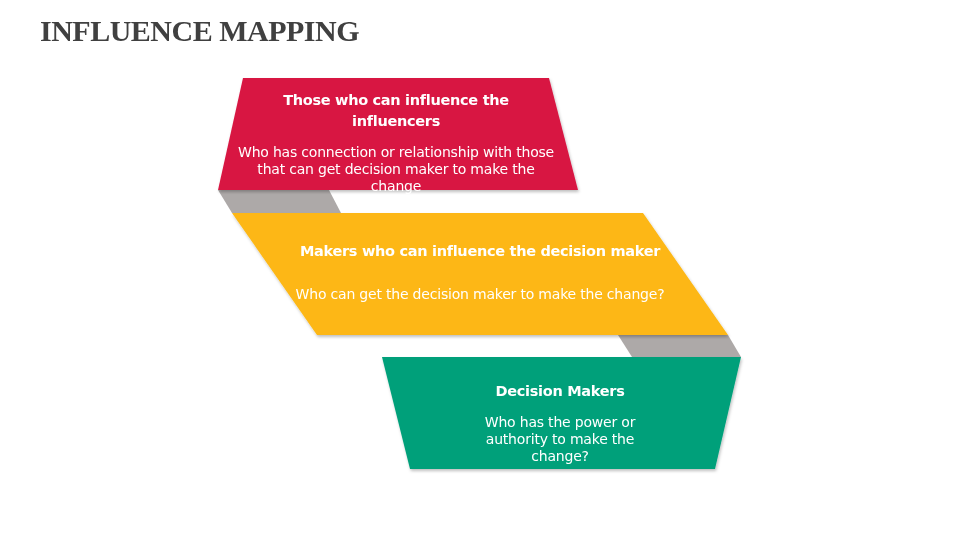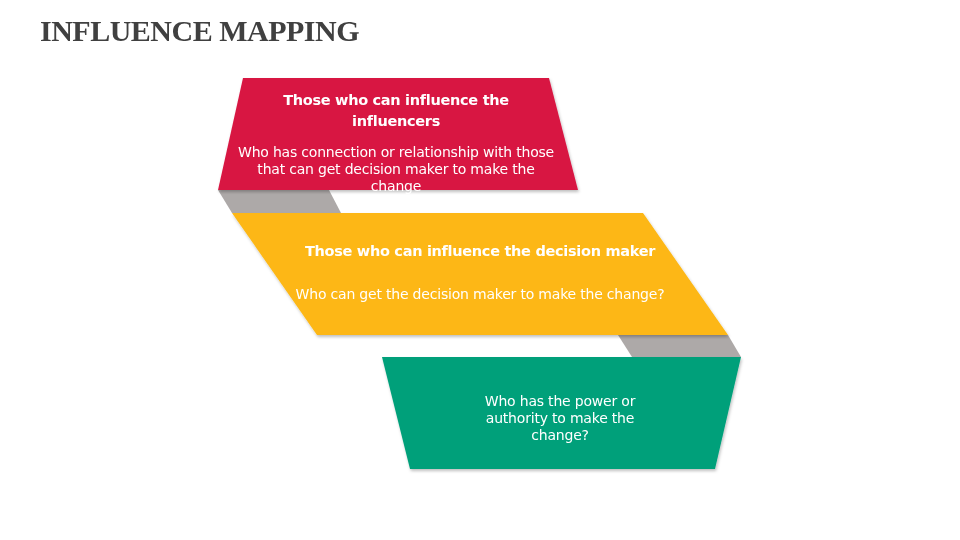--- a/index.html
+++ b/index.html
@@ -27,19 +27,20 @@
   <polygon points="232,213 643,213 728,335 317,335" fill="#FDB713" filter="url(#sh)"></polygon>
   <polygon points="382,357 741,357 715,469 410,469" fill="#06A07A" filter="url(#sh)"></polygon>
 </svg>
 
 <div class="text-block" style="left:236px; top:86px; width:320px;">
   <div class="heading" style="width:240px; margin:4px auto;">Those who can influence the influencers</div>
   <div class="desc" style="margin-top:12px;">Who has connection or relationship with those that can get decision maker to make the change</div>
 </div>
 
 <div class="text-block" style="left:290px; top:241px; width:380px;">
-  <div class="heading">Those who can influence the decision maker</div>
+  <div class="heading">Makers who can influence the decision maker</div>
   <div class="desc" style="margin-top:24px;">Who can get the decision maker to make the change?</div>
 </div>
 
 <div class="text-block" style="left:440px; top:381px; width:240px;">
+  <div class="heading">Decision Makers</div>
   <div class="desc" style="margin-top:12px; width:210px; margin-left:auto; margin-right:auto;">Who has the power or authority to make the change?</div>
 </div>
 
 </body></html>

